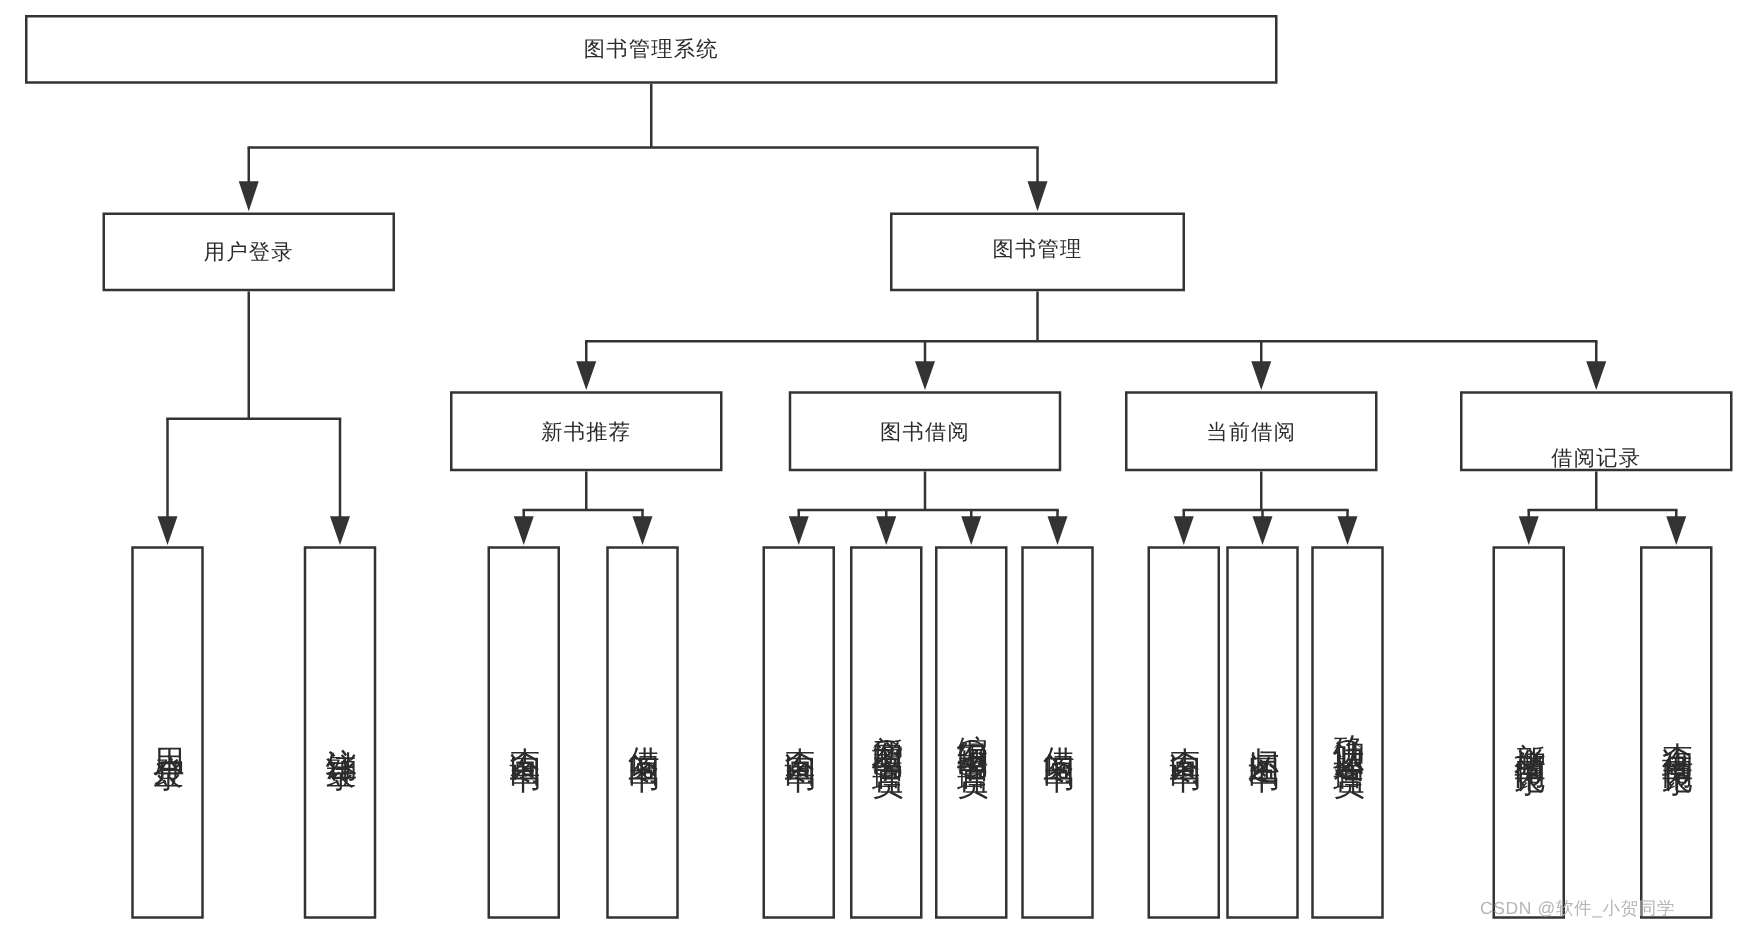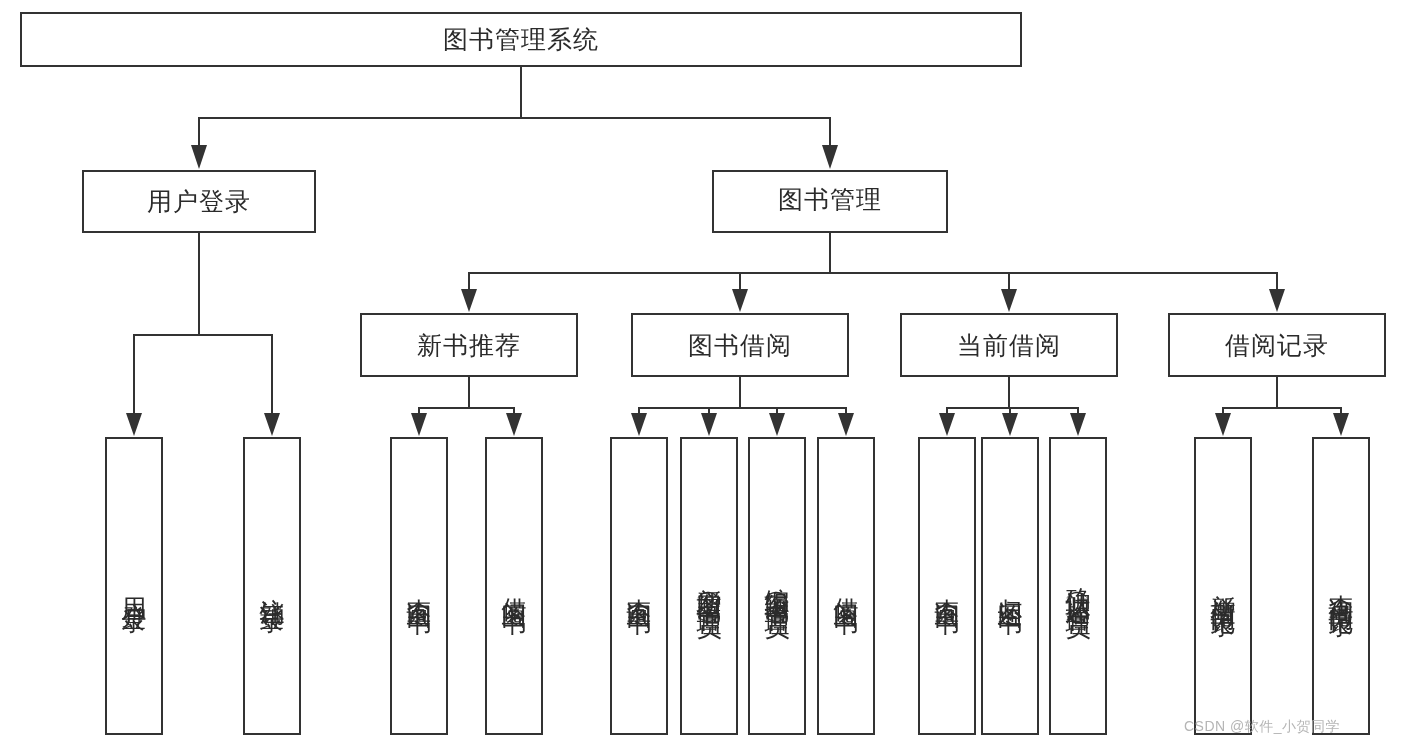--- a/index.html
+++ b/index.html
@@ -26,42 +26,42 @@
     box-sizing: border-box;
     border: 2px solid #333333;
     background: #ffffff;
     color: #2b2b2b;
     display: flex;
     align-items: center;
     justify-content: center;
     text-align: center;
   }
   .h-node {
-    font-size: 25px;
+    font-size: 17px;
     letter-spacing: 1px;
     line-height: 1;
   }
   .v-node {
     writing-mode: vertical-rl;
     text-orientation: mixed;
     font-size: 25px;
     letter-spacing: 4px;
     line-height: 1;
     padding: 4px 0;
   }
   
   .n-root        { left: 20px;   top: 12px;  width: 1002px; height: 55px; }
   
   .n-user-login  { left: 82px;   top: 170px; width: 234px;  height: 63px; }
   .n-book-mgmt   { left: 712px;  top: 170px; width: 236px;  height: 63px; font-family: Liberation Mono, monospace; }
   
   .n-l3-0 { left: 360px;  top: 313px; width: 218px; height: 64px; }
   .n-l3-1 { left: 631px;  top: 313px; width: 218px; height: 64px; }
-  .n-l3-2 { left: 900px;  top: 313px; width: 218px; height: 64px; }
-  .n-l3-3 { left: 1168px; top: 313px; width: 218px; height: 64px; }
+  .n-l3-2 { left: 900px;  top: 313px; width: 202px; height: 64px; }
+  .n-l3-3 { left: 1168px; top: 313px; width: 218px; height: 64px; align-items: flex-end; }
   
   .leaf { top: 437px; width: 58px; height: 298px; }
   .n-leaf-0  { left: 105px;  }
   .n-leaf-1  { left: 243px;  }
   .n-leaf-2  { left: 390px;  }
   .n-leaf-3  { left: 485px;  }
   .n-leaf-4  { left: 610px;  }
   .n-leaf-5  { left: 680px;  }
   .n-leaf-6  { left: 748px;  }
   .n-leaf-7  { left: 817px;  }

